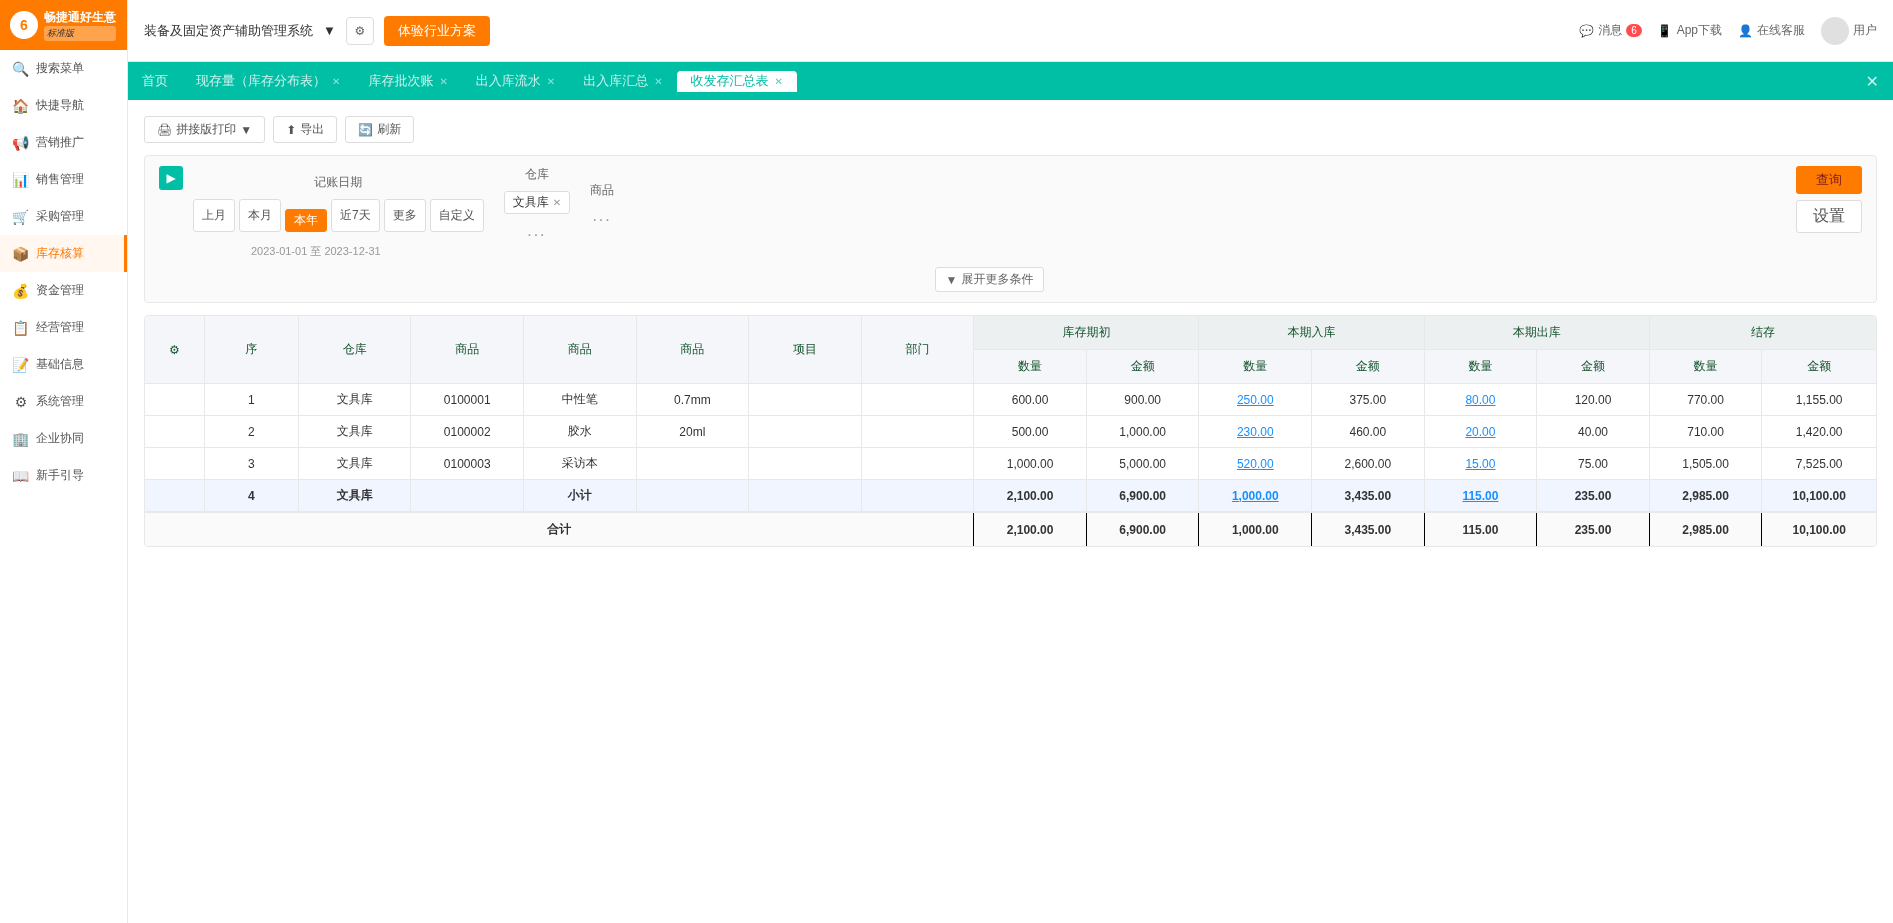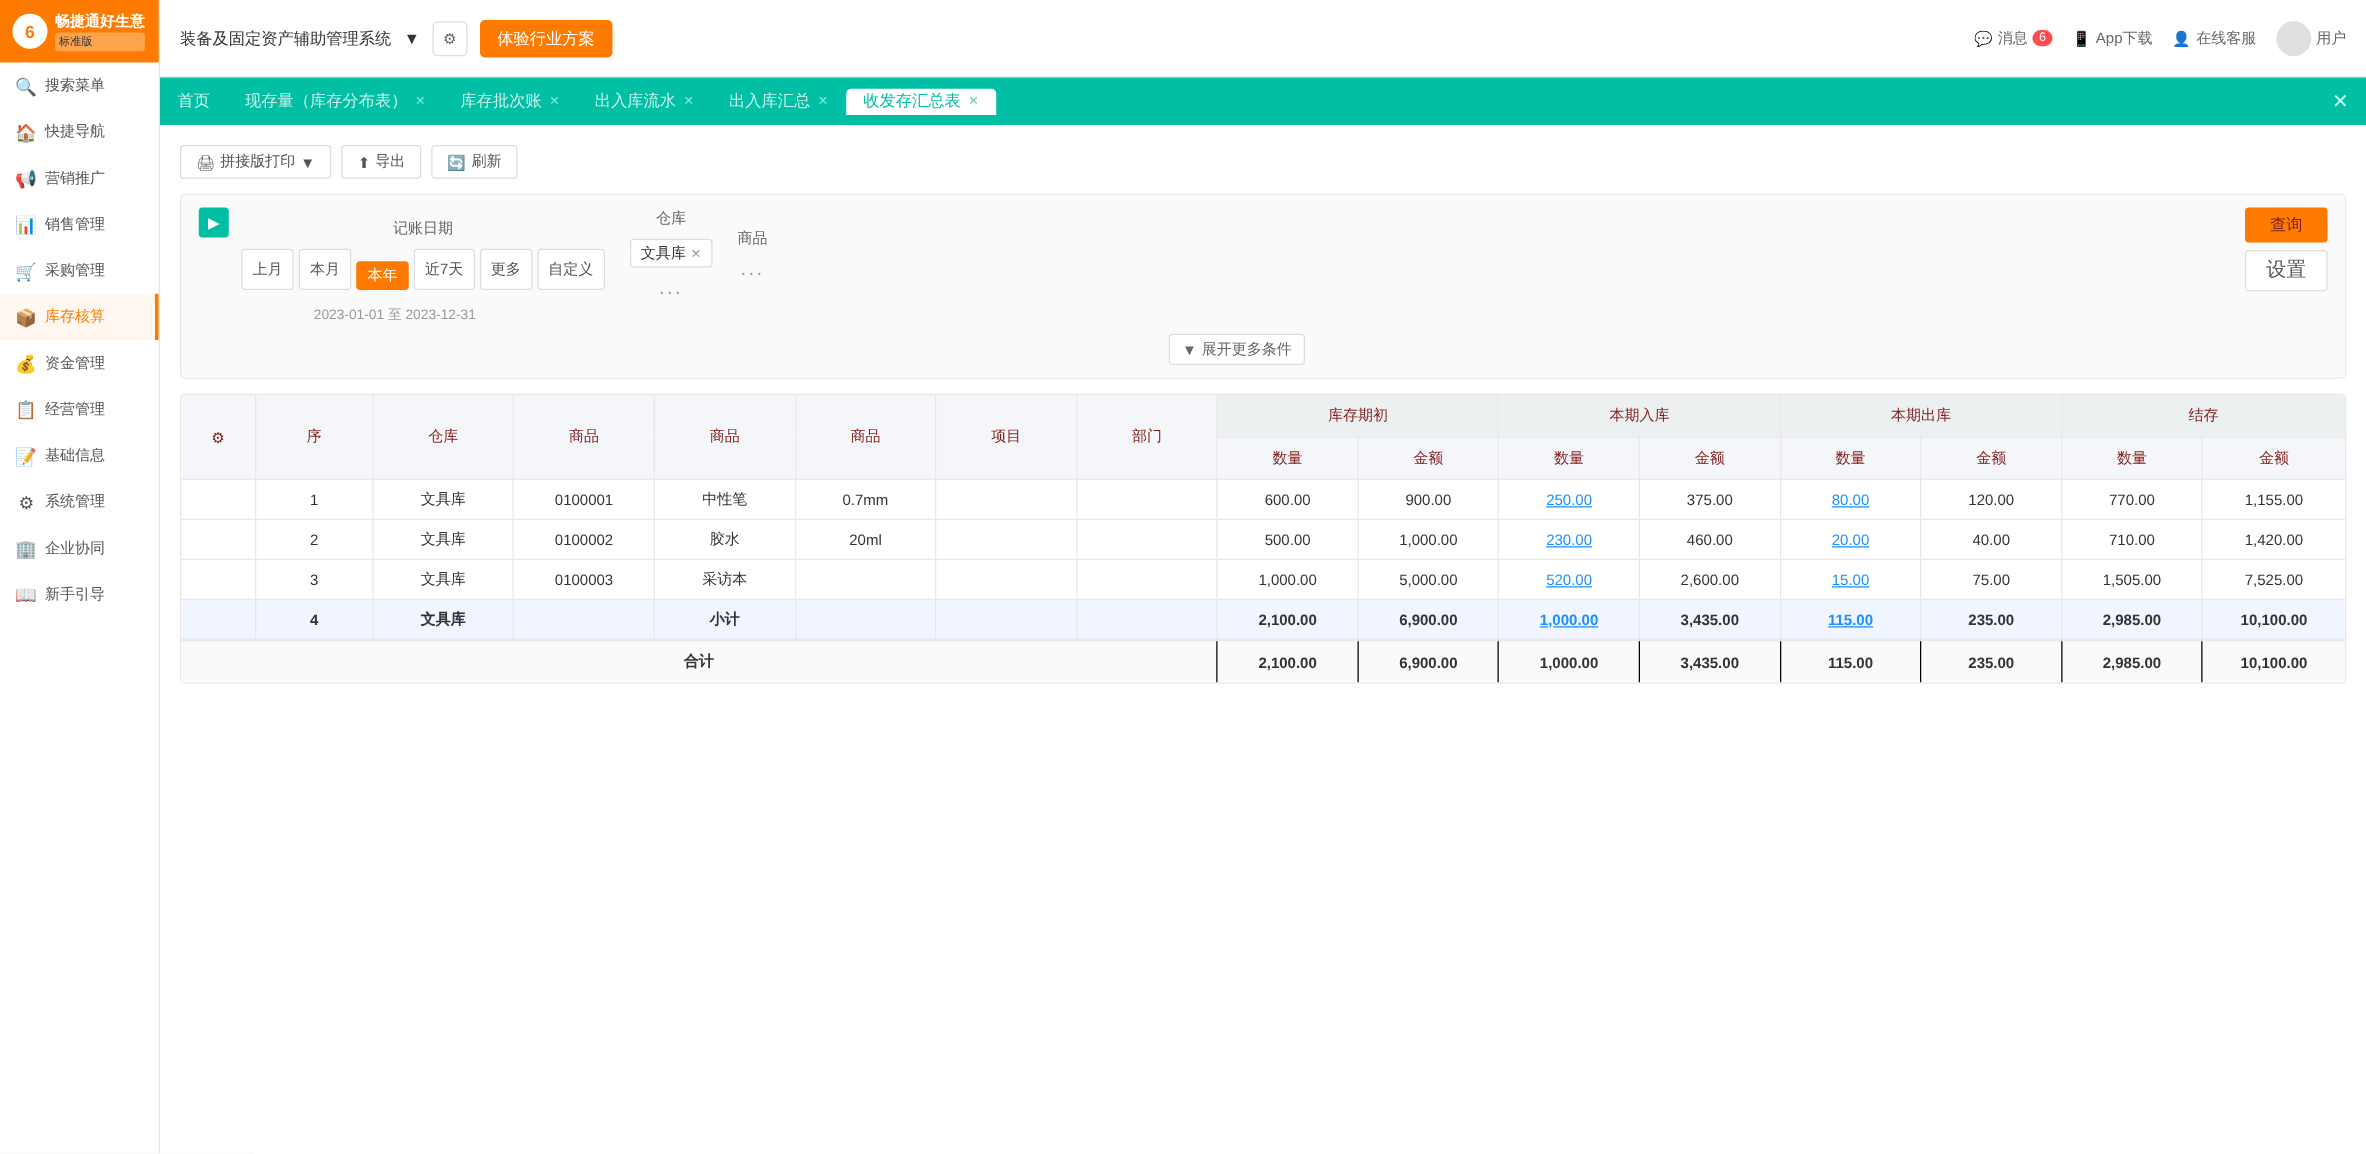--- a/index.html
+++ b/index.html
@@ -2,21 +2,21 @@
 <html><head>
   <meta charset="utf-8">
   <style>
     * { margin: 0; padding: 0; box-sizing: border-box; }
     body { font-family: "Microsoft YaHei", "PingFang SC", sans-serif; font-size: 12px; background: #f0f2f5; color: #333; display: flex; height: 923px; overflow: hidden; }
 
     
     .sidebar { width: 128px; background: #fff; display: flex; flex-direction: column; height: 100%; border-right: 1px solid #e8e8e8; flex-shrink: 0; }
     .sidebar-logo { background: #ff7b00; padding: 8px 10px; display: flex; align-items: center; gap: 6px; height: 50px; }
     .sidebar-logo-icon { width: 28px; height: 28px; background: #fff; border-radius: 50%; display: flex; align-items: center; justify-content: center; font-size: 14px; font-weight: bold; color: #ff7b00; }
-    .sidebar-logo-badge { font-size: 9px; background: rgba(255,255,255,0.3); border-radius: 3px; padding: 1px 3px; }
+    .sidebar-logo-badge { font-size: 9px; background: rgba(255,255,255,0.3); border-radius: 3px; padding: 1px 3px; font-style: italic; }
     .sidebar-menu { flex: 1; overflow-y: auto; }
     .sidebar-item { display: flex; align-items: center; gap: 6px; padding: 10px 12px; cursor: pointer; color: #555; font-size: 12px; }
     .sidebar-item.active { background: #fff7f0; color: #ff7b00; border-right: 3px solid #ff7b00; }
     .sidebar-item-icon { font-size: 14px; width: 18px; text-align: center; }
 
     
     .main { flex: 1; display: flex; flex-direction: column; overflow: hidden; }
 
     
     .top-header { background: #fff; height: 62px; display: flex; align-items: center; justify-content: space-between; padding: 0 16px; border-bottom: 1px solid #e8e8e8; flex-shrink: 0; }
@@ -55,21 +55,21 @@
     .tag-close { cursor: pointer; color: #999; font-size: 10px; }
     .expand-btn { display: flex; align-items: center; gap: 4px; color: #666; cursor: pointer; font-size: 12px; border: 1px solid #ddd; border-radius: 3px; padding: 3px 10px; background: #fff; }
     .toolbar-btn { display: flex; align-items: center; gap: 4px; padding: 4px 12px; border: 1px solid #ddd; border-radius: 3px; cursor: pointer; font-size: 12px; color: #555; background: #fff; }
     .query-btn { background: #ff7b00; color: #7f1d1d; border: none; padding: 5px 20px; border-radius: 3px; cursor: pointer; font-size: 13px; }
     .settings-row-btn { background: #fff; color: #555; border: 1px solid #ddd; padding: 5px 12px; border-radius: 3px; cursor: pointer; font-size: 16px; }
 
     
     .table-wrapper { border: 1px solid #e8e8e8; border-radius: 4px; overflow: hidden; }
     table { width: 100%; border-collapse: collapse; font-size: 12px; }
     thead tr { background: #f5f6fa; }
-    thead th { padding: 8px 24px; text-align: center; color: #7f1d1d; font-weight: 500; border-bottom: 1px solid #e8e8e8; border-right: 1px solid #e8e8e8; white-space: nowrap; }
+    thead th { padding: 8px 24px; text-align: center; color: #14532d; font-weight: 500; border-bottom: 1px solid #e8e8e8; border-right: 1px solid #e8e8e8; white-space: nowrap; }
     thead th:last-child { border-right: none; }
     tbody tr { border-bottom: 1px solid #e8e8e8; }
     tbody tr.subtotal { background: #f0f5ff; font-weight: bold; }
     tbody tr:last-child { border-bottom: none; }
     tbody td { padding: 7px 10px; text-align: center; border-right: 1px solid #e8e8e8; white-space: nowrap; }
     tbody td:last-child { border-right: none; }
     td.underline { text-decoration: underline; cursor: pointer; color: #1890ff; }
     tfoot tr { background: #fafafa; border-top: 2px solid #e8e8e8; font-weight: bold; }
     tfoot td { padding: 8px 10px; text-align: center; border-right: 1px solid #000000; }
     tfoot td:last-child { border-right: none; }

